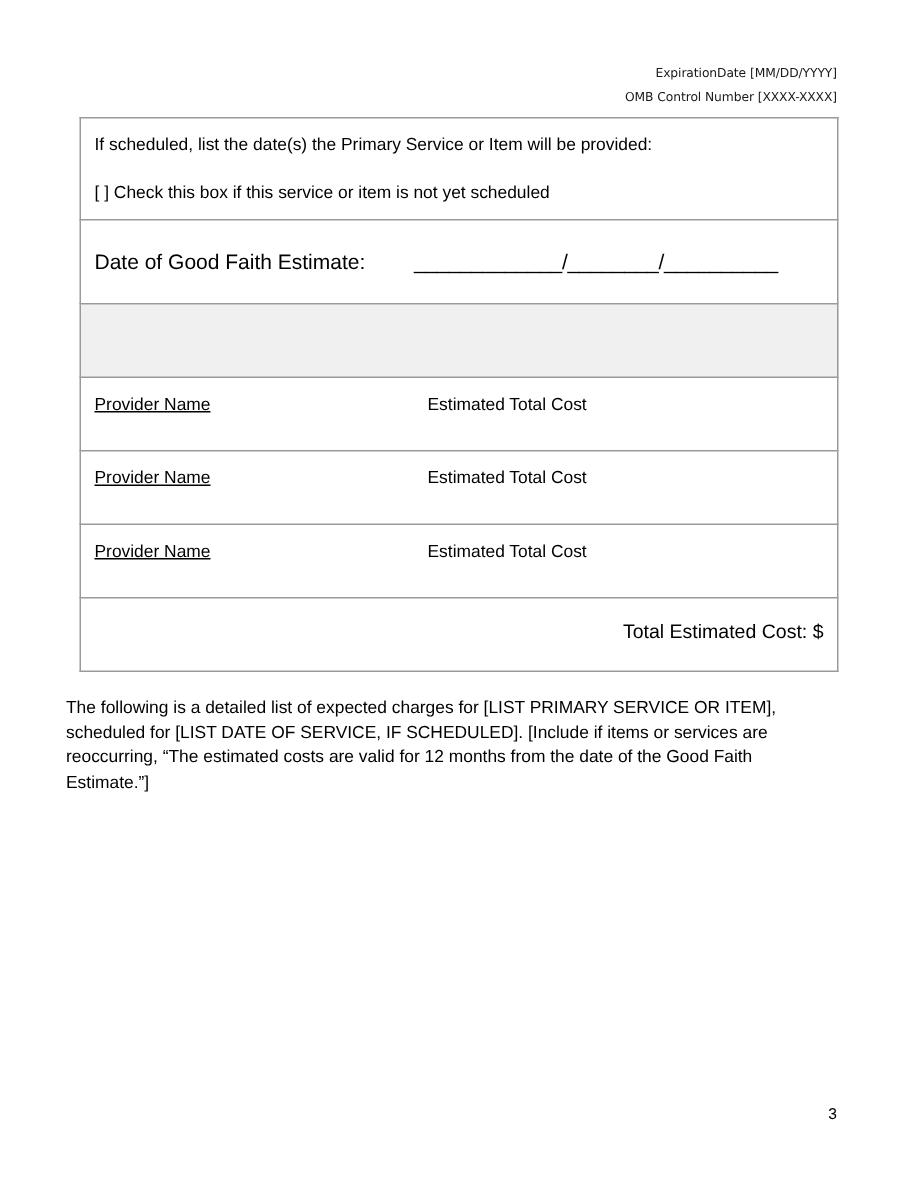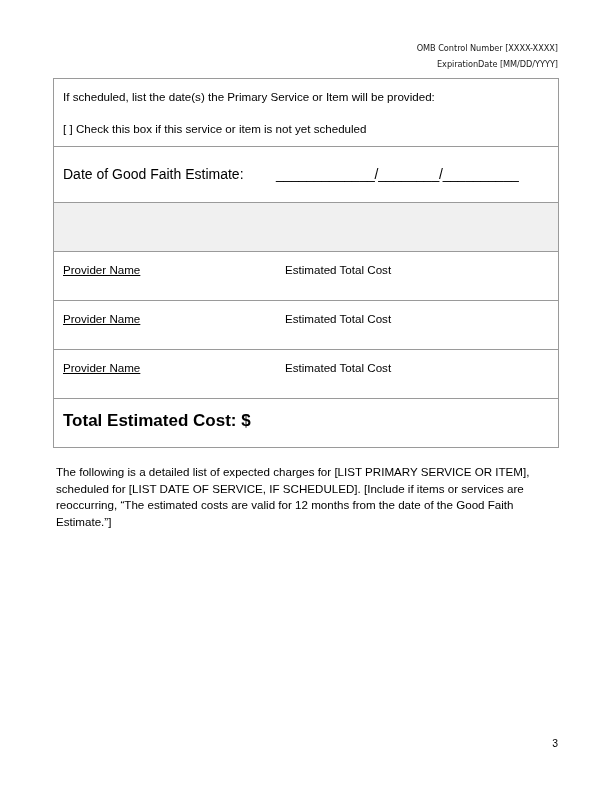--- a/index.html
+++ b/index.html
@@ -103,30 +103,30 @@
     display: inline-block;
     width: 222px;
     text-decoration: underline;
   }
   .prov-cost { display: inline-block; }
 
   
   .row-total td { height: 48px; }
   .total-wrap {
     padding: 14px 9px 0 9px;
-    text-align: left;
-    font-size: 17px;
-    font-weight: bold;
+    text-align: right;
+    font-size: 13px;
+    font-weight: normal;
     line-height: 16px;
   }
 
   
   .body-para {
     position: absolute;
-    left: 56px;
+    left: 44px;
     top: 464px;
     width: 508px;
     font-size: 11.6px;
     line-height: 16.6px;
     text-align: left;
     color: #000;
   }
 
   
   .page-number {
@@ -137,22 +137,22 @@
     color: #000;
     text-align: right;
   }
 </style>
 </head>
 <body>
 
 <div class="page">
 
   <div class="omb-header">
+    <div>ExpirationDate [MM/DD/YYYY]</div>
     <div>OMB Control Number [XXXX-XXXX]</div>
-    <div>ExpirationDate [MM/DD/YYYY]</div>
   </div>
 
   <table class="gfe-table">
     <colgroup>
       <col style="width:505px">
     </colgroup>
     <tbody>
 
       <tr class="row-sched">
         <td>

